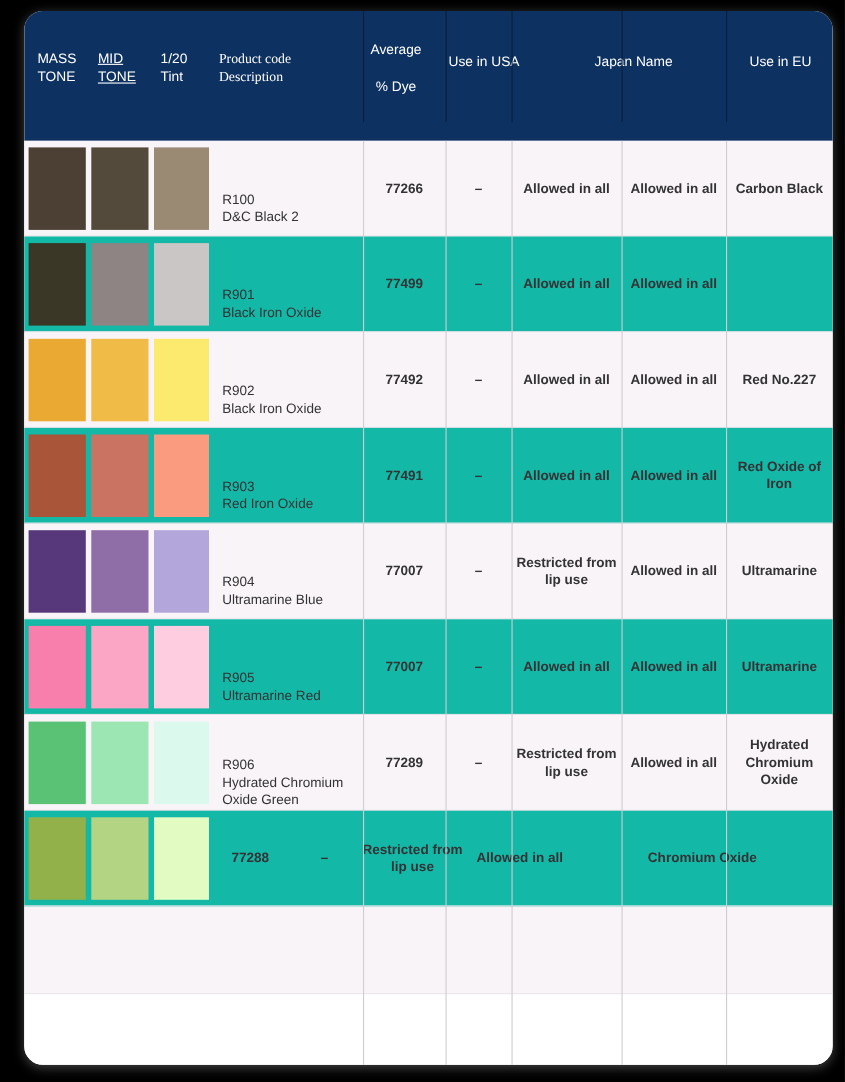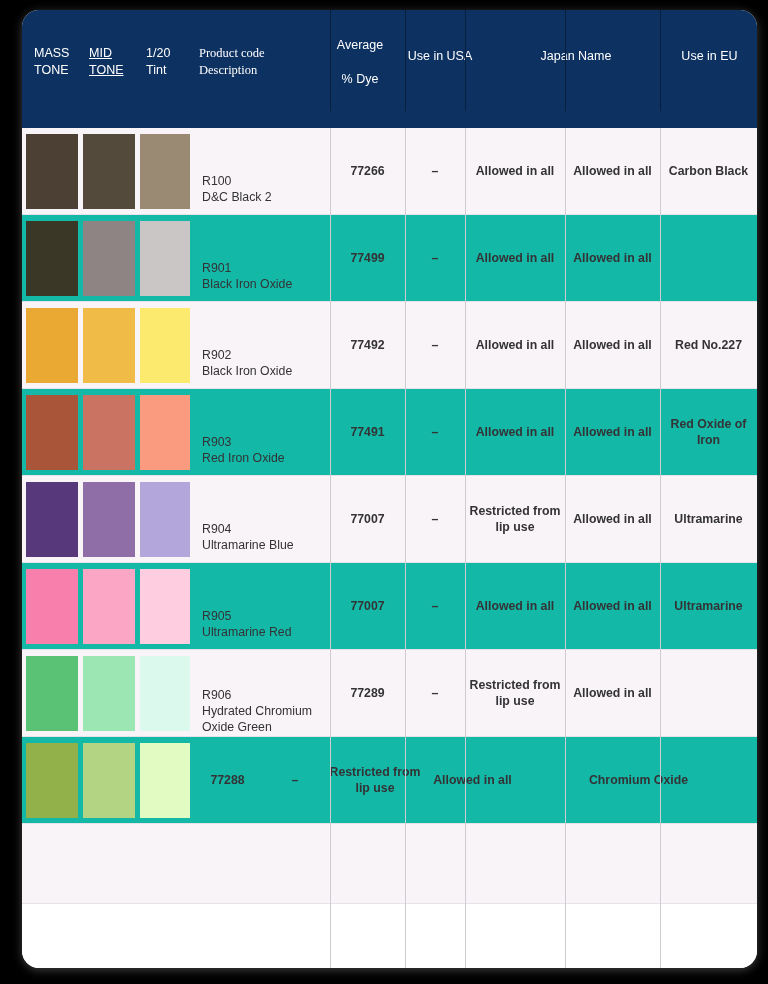--- a/index.html
+++ b/index.html
@@ -388,20 +388,23 @@
           </div>
           <div class="cell c-avg ctr">
             <span>–</span>
           </div>
           <div class="cell c-usa ctr">
             <span>Restricted from lip use</span>
           </div>
           <div class="cell c-eu ctr">
             <span>Allowed in all</span>
           </div>
+          <div class="cell c-jp ctr">
+            <span>Hydrated Chromium Oxide</span>
+          </div>
         </div>
         <div class="row plain">
           <div class="cell c-mass">
             <span class="swatch" style="background: rgb(147, 177, 75);"></span>
           </div>
           <div class="cell c-mid">
             <span class="swatch" style="background: rgb(178, 212, 131);"></span>
           </div>
           <div class="cell c-tint">
             <span class="swatch" style="background: rgb(226, 251, 195);"></span>

